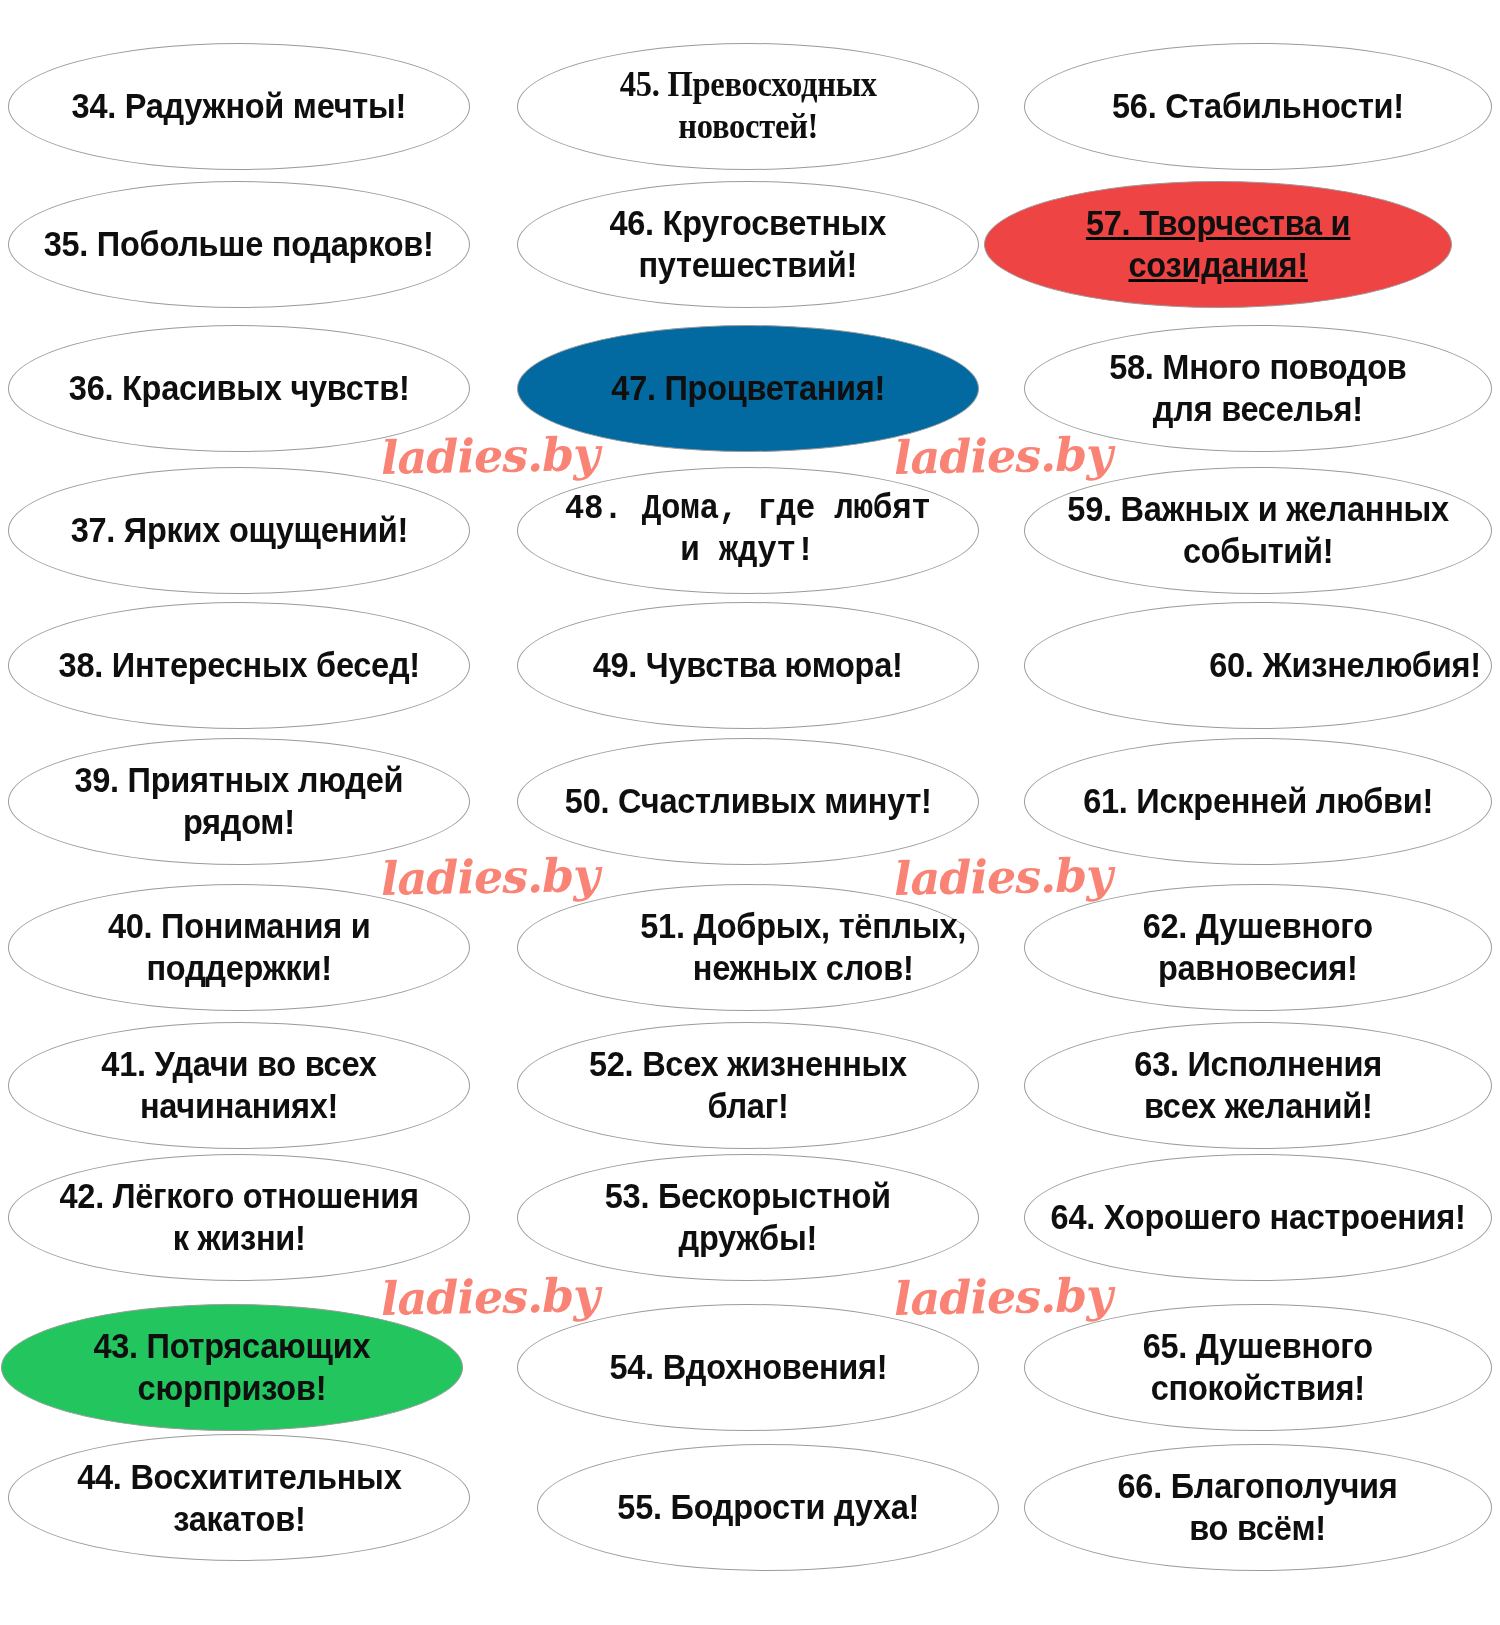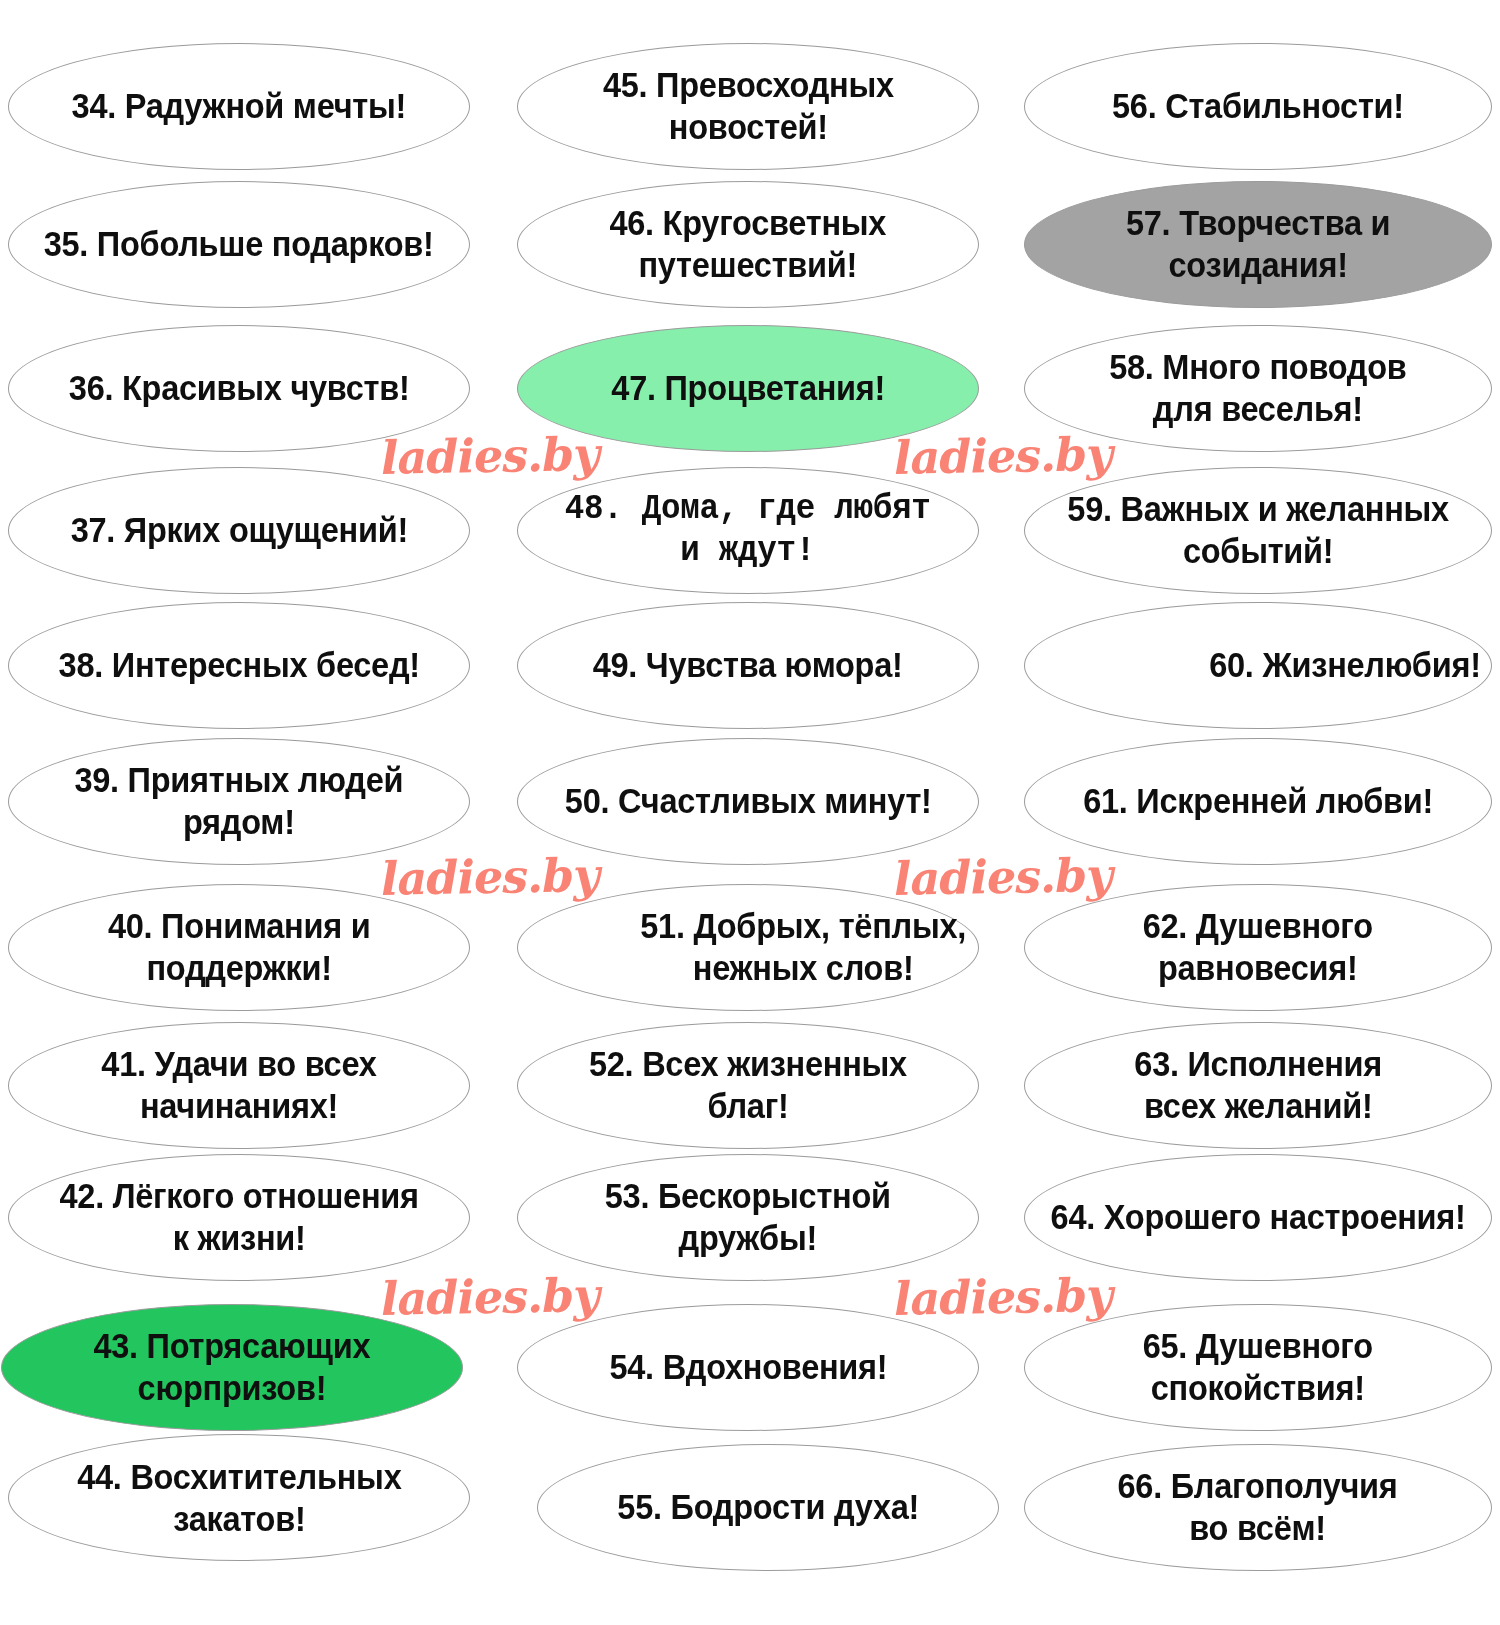--- a/index.html
+++ b/index.html
@@ -93,29 +93,29 @@
 к жизни!</span>
       </div>
       <div class="oval" style="left: 1px; top: 1303.5px; width: 462px; height: 127px; border-color: rgb(155, 155, 155); background: #22c55e;">
         <span class="wish-text" style="color: rgb(15, 15, 15);">43. Потрясающих
 сюрпризов!</span>
       </div>
       <div class="oval" style="left: 8px; top: 1434px; width: 462px; height: 127px; border-color: rgb(155, 155, 155); background: rgb(255, 255, 255);">
         <span class="wish-text" style="color: rgb(15, 15, 15);">44. Восхитительных
 закатов!</span>
       </div>
-      <div class="oval" style="left: 517px; top: 42.5px; width: 462px; height: 127px; border-color: rgb(155, 155, 155); background: rgb(255, 255, 255);">
+      <div class="oval" style="left: 517px; top: 42.5px; width: 462px; height: 127px; border-color: rgb(155, 155, 155); background: rgb(255, 255, 255); font-family: Liberation Serif, serif;">
         <span class="wish-text" style="color: rgb(15, 15, 15);">45. Превосходных
 новостей!</span>
       </div>
       <div class="oval" style="left: 517px; top: 180.5px; width: 462px; height: 127px; border-color: rgb(155, 155, 155); background: rgb(255, 255, 255);">
         <span class="wish-text" style="color: rgb(15, 15, 15);">46. Кругосветных
 путешествий!</span>
       </div>
-      <div class="oval" style="left: 517px; top: 324.5px; width: 462px; height: 127px; border-color: rgb(155, 155, 155); background: #86efac;">
+      <div class="oval" style="left: 517px; top: 324.5px; width: 462px; height: 127px; border-color: rgb(155, 155, 155); background: #0369a1;">
         <span class="wish-text" style="color: rgb(15, 15, 15);">47. Процветания!</span>
       </div>
       <div class="oval" style="left: 517px; top: 466.5px; width: 462px; height: 127px; border-color: rgb(155, 155, 155); background: rgb(255, 255, 255); font-family: Liberation Mono, monospace;">
         <span class="wish-text" style="color: rgb(15, 15, 15);">48. Дома, где любят
 и ждут!</span>
       </div>
       <div class="oval" style="left: 517px; top: 601.5px; width: 462px; height: 127px; border-color: rgb(155, 155, 155); background: rgb(255, 255, 255);">
         <span class="wish-text" style="color: rgb(15, 15, 15);">49. Чувства юмора!</span>
       </div>
       <div class="oval" style="left: 517px; top: 737.5px; width: 462px; height: 127px; border-color: rgb(155, 155, 155); background: rgb(255, 255, 255);">
@@ -135,21 +135,21 @@
       </div>
       <div class="oval" style="left: 517px; top: 1303.5px; width: 462px; height: 127px; border-color: rgb(155, 155, 155); background: rgb(255, 255, 255);">
         <span class="wish-text" style="color: rgb(15, 15, 15);">54. Вдохновения!</span>
       </div>
       <div class="oval" style="left: 537px; top: 1443.5px; width: 462px; height: 127px; border-color: rgb(155, 155, 155); background: rgb(255, 255, 255);">
         <span class="wish-text" style="color: rgb(15, 15, 15);">55. Бодрости духа!</span>
       </div>
       <div class="oval" style="left: 1024px; top: 42.5px; width: 468px; height: 127px; border-color: rgb(155, 155, 155); background: rgb(255, 255, 255);">
         <span class="wish-text" style="color: rgb(15, 15, 15);">56. Стабильности!</span>
       </div>
-      <div class="oval" style="left: 1024px; top: 180.5px; width: 468px; height: 127px; border-color: rgb(155, 155, 155); background: #a3a3a3;">
+      <div class="oval" style="left: 984px; top: 180.5px; width: 468px; height: 127px; border-color: rgb(155, 155, 155); background: #ef4444; text-decoration: underline;">
         <span class="wish-text" style="color: rgb(15, 15, 15);">57. Творчества и
 созидания!</span>
       </div>
       <div class="oval" style="left: 1024px; top: 324.5px; width: 468px; height: 127px; border-color: rgb(155, 155, 155); background: rgb(255, 255, 255);">
         <span class="wish-text" style="color: rgb(15, 15, 15);">58. Много поводов
 для веселья!</span>
       </div>
       <div class="oval" style="left: 1024px; top: 466.5px; width: 468px; height: 127px; border-color: rgb(155, 155, 155); background: rgb(255, 255, 255);">
         <span class="wish-text" style="color: rgb(15, 15, 15);">59. Важных и желанных
 событий!</span>

